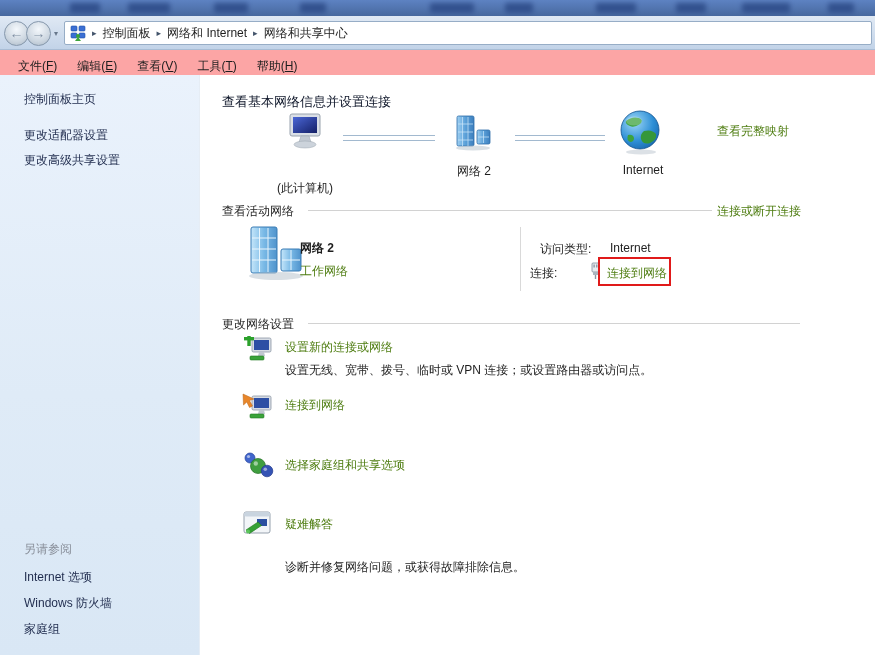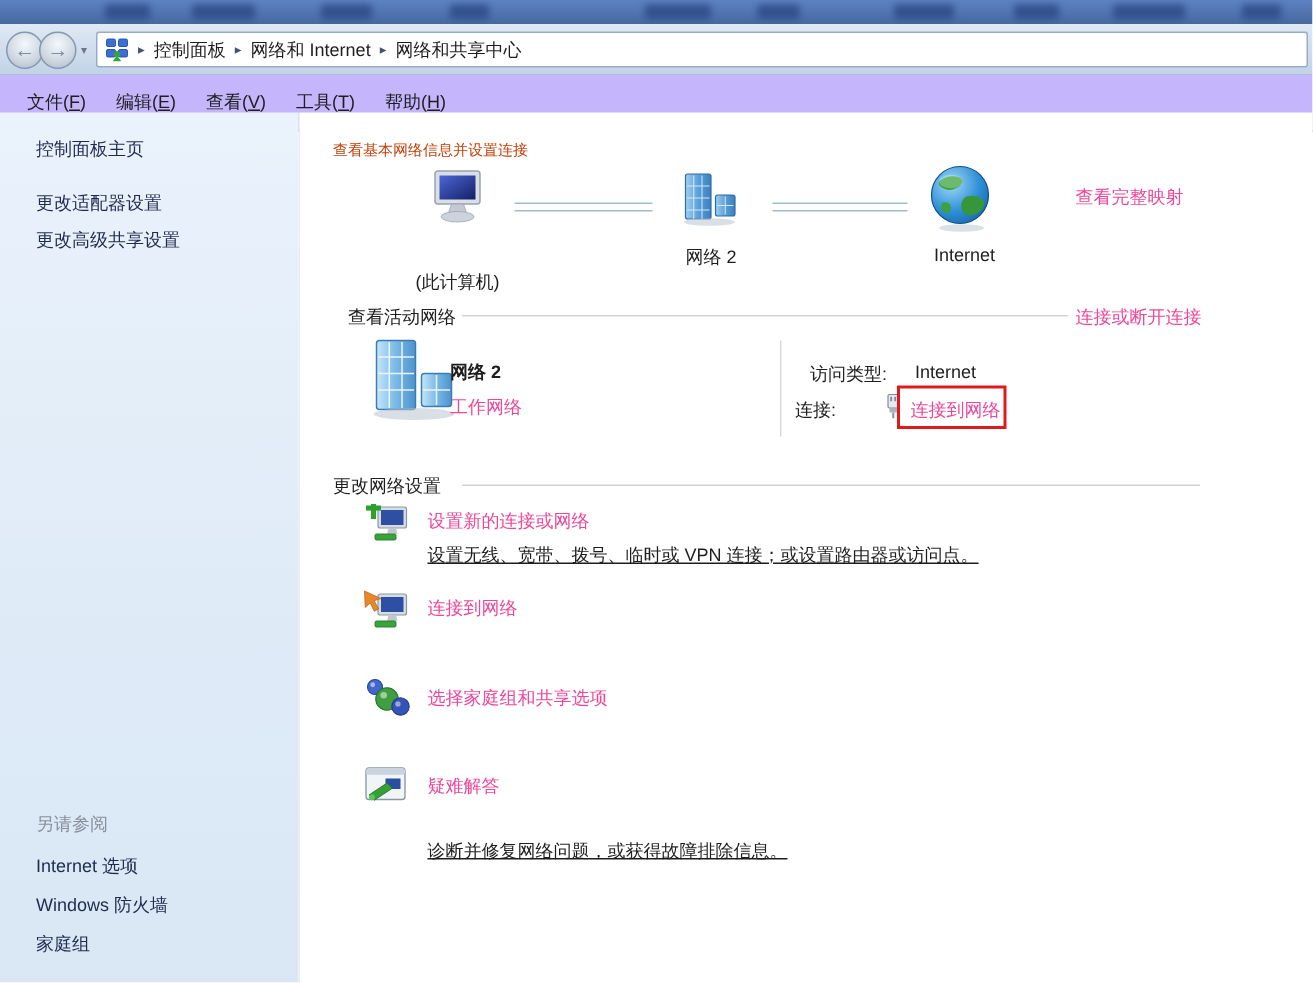--- a/index.html
+++ b/index.html
@@ -24,41 +24,41 @@
     color:#7f8fa3; font-size:14px; line-height:1; }
   .navcircle.fwd { margin-left:-3px; }
   .navchev { color:#68788c; font-size:8px; margin-left:3px; }
   .addressbox { position:absolute; left:64px; right:3px; top:5px; height:24px;
     background:#fff; border:1px solid #97adc6; border-radius:2px;
     display:flex; align-items:center; padding:0 5px; }
   .crumb-sep { color:#42536a; font-size:9px; padding:0 6px; }
   .crumb { color:#1e1e1e; cursor:pointer; white-space:nowrap; }
   
   .menubar { position:absolute; left:0; top:50px; width:875px; height:38px;
-    background:#c4b5fd; border-bottom:1px solid #d946ef;
+    background:#fca5a5; border-bottom:6px solid #d946ef;
     display:flex; align-items:center; padding-left:8px; }
   .menu-item { padding:3px 10px; cursor:default; }
   
   .sidebar { position:absolute; left:0; top:75px; width:200px; height:580px;
     background:linear-gradient(to bottom,#eaf2fc 0%,#dfebf7 55%,#d9e7f5 100%);
     border-right:1px solid #e6edf5; }
   .side-link { position:absolute; left:24px; color:#1f2b4d; cursor:pointer; white-space:nowrap; }
   .side-header { position:absolute; left:24px; color:#8a909b; white-space:nowrap; }
   
   .main { position:absolute; left:200px; top:75px; width:675px; height:580px; background:#fff; }
   .abs { position:absolute; white-space:nowrap; }
-  .heading { font-size:10px; color:#c2410c; }
-  .link { color:#ec4899; cursor:pointer; }
+  .heading { font-size:13px; color:#0f172a; }
+  .link { color:#4d7c0f; cursor:pointer; }
   .sec-header { color:#1e1e1e; }
   .sec-line { position:absolute; height:1px; background:#d2d2d2; }
   .vline { position:absolute; width:1px; background:#d9d9d9; }
   .connector { position:absolute; height:6px; border-top:1px solid #a2b9cf; border-bottom:1px solid #a2b9cf; }
   .center { text-align:center; }
   .bold { font-weight:bold; }
-  .desc { color:#1e1e1e;text-decoration:underline; }
+  .desc { color:#1e1e1e; }
   .red-box { position:absolute; border:2px solid #e01a1a; background:transparent; }
   .icon { display:block; }
 </style>
 </head>
 <body>
 
 <div class="titlebar">
   <div class="blob" style="left:70px;width:30px"></div>
   <div class="blob" style="left:128px;width:42px"></div>
   <div class="blob" style="left:214px;width:34px"></div>
@@ -167,21 +167,21 @@
     <path d="M8 12 Q14 7 21 9 Q26 11 22 15 Q16 19 12 17 Q7 15 8 12 Z" fill="#3da23d"></path>
     <path d="M26 22 Q34 20 38 25 Q39 31 32 34 Q25 36 23 30 Q22 25 26 22 Z" fill="#35973a"></path>
     <path d="M10 26 Q15 25 16 29 Q16 33 12 33 Q8 31 10 26 Z" fill="#3da23d"></path>
     <ellipse cx="16" cy="12" rx="8" ry="4.5" fill="#ffffff" opacity="0.25"></ellipse>
     <ellipse cx="23" cy="43" rx="15" ry="2.5" fill="#b9c4ce" opacity="0.5"></ellipse>
   </svg>
   <span class="abs center" style="left:10px;top:105px;width:190px">(此计算机)</span>
   <span class="abs center" style="left:234px;top:88px;width:80px">网络 2</span>
   <span class="abs center" style="left:400px;top:88px;width:86px">Internet</span>
 
-  <span class="abs sec-header" style="left:32px;top:128px">查看活动网络</span>
+  <span class="abs sec-header" style="left:22px;top:128px">查看活动网络</span>
   <div class="sec-line" style="left:108px;top:135px;width:404px"></div>
   <span class="abs link" style="left:517px;top:128px">连接或断开连接</span>
 
   <svg class="abs icon" style="left:44px;top:150px" width="64" height="58" viewBox="0 0 64 58">
     <defs>
         <linearGradient id="nb2" x1="0" y1="0" x2="1" y2="0">
       <stop offset="0" stop-color="#c5e6fa"></stop>
           <stop offset="0.5" stop-color="#79b9e6"></stop>
           <stop offset="1" stop-color="#4f93cc"></stop>
     </linearGradient>

